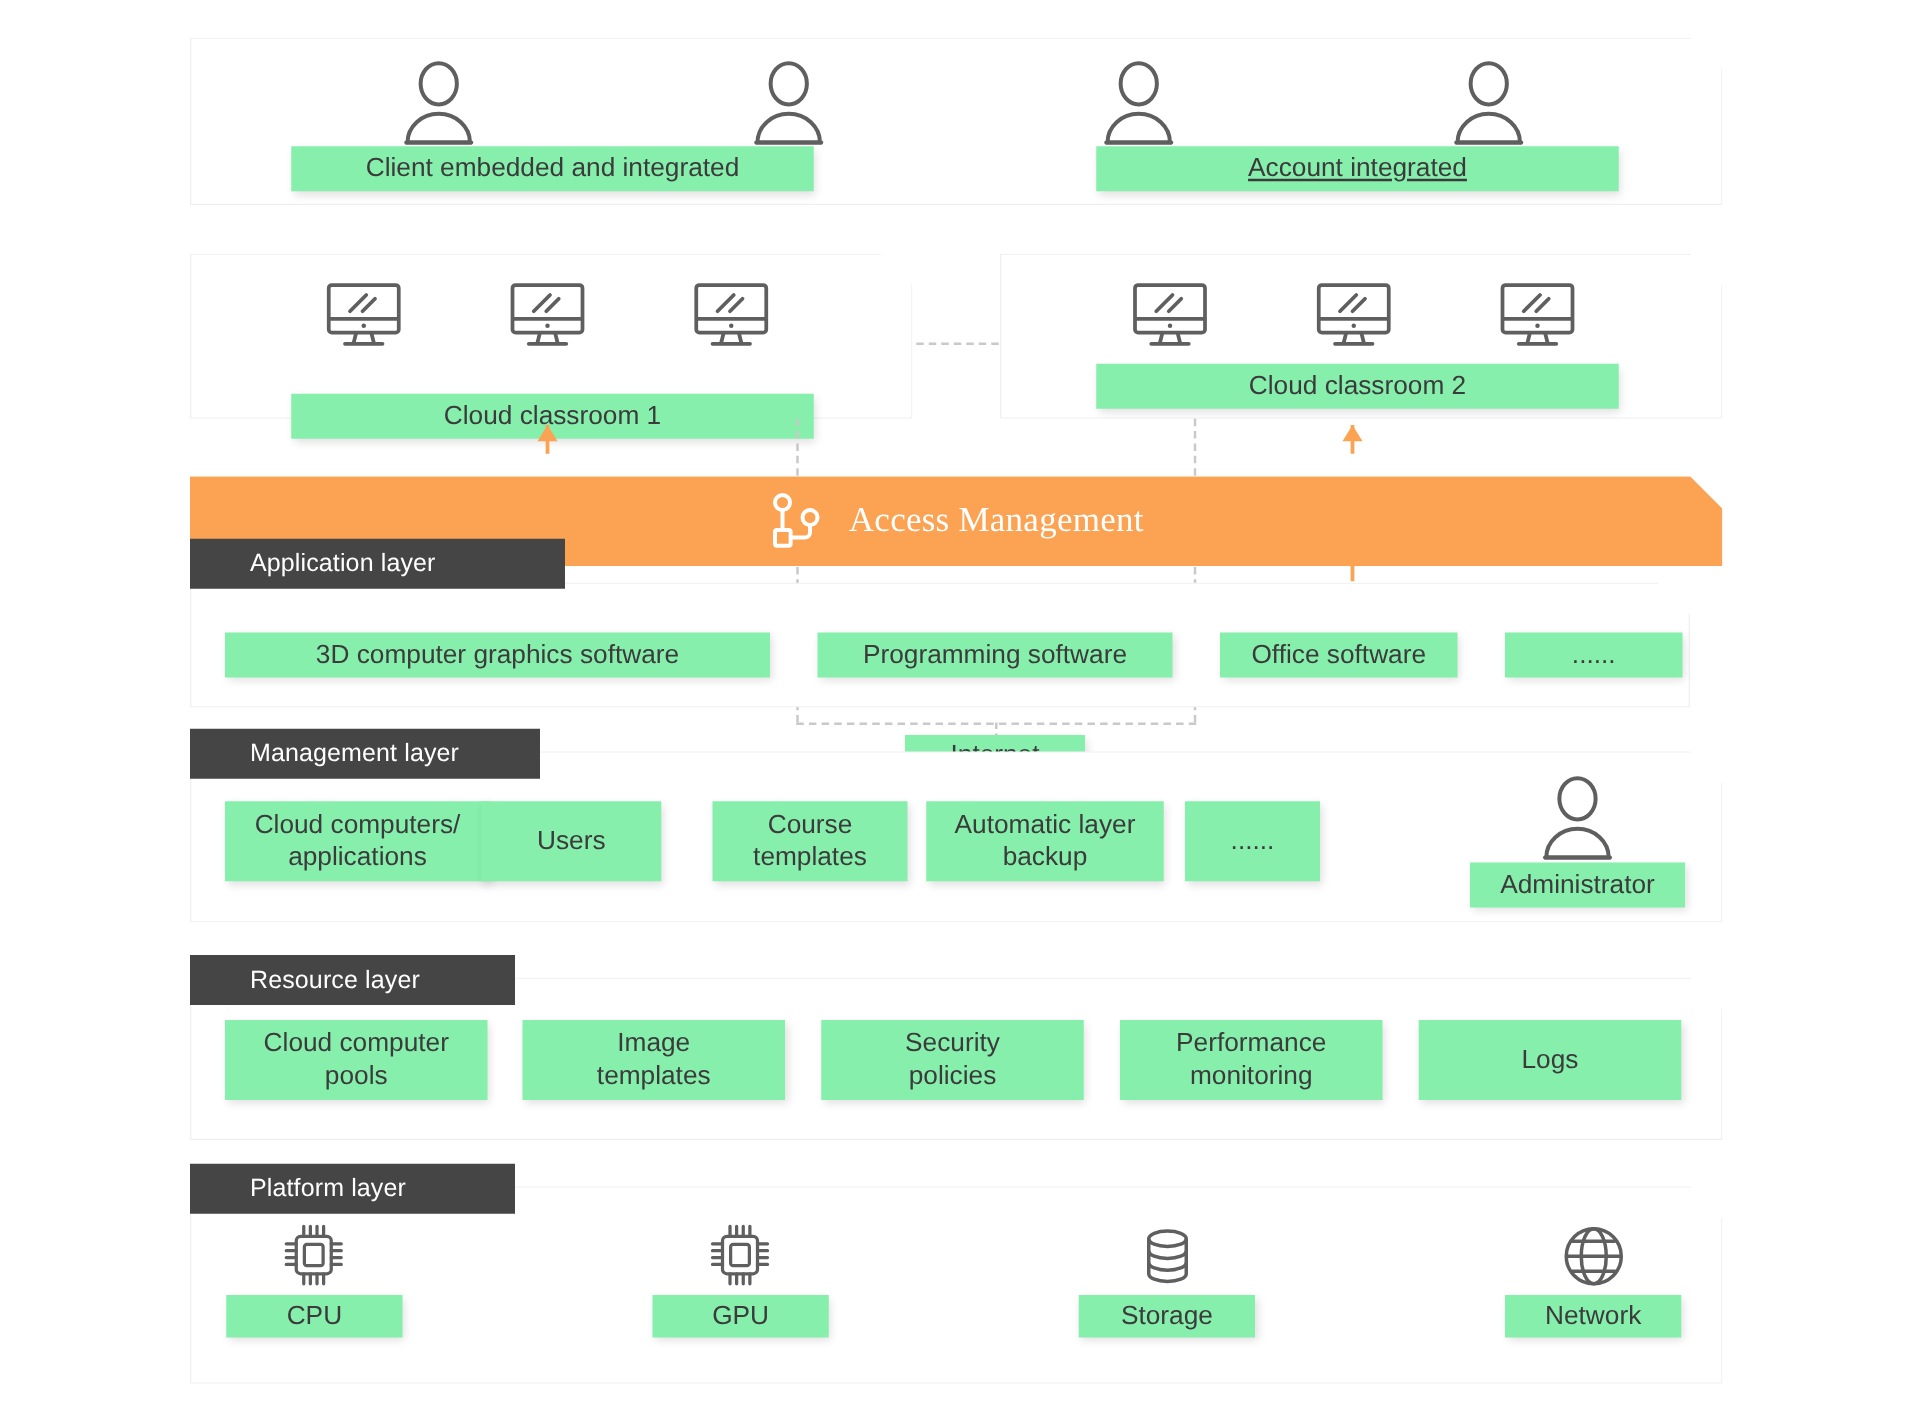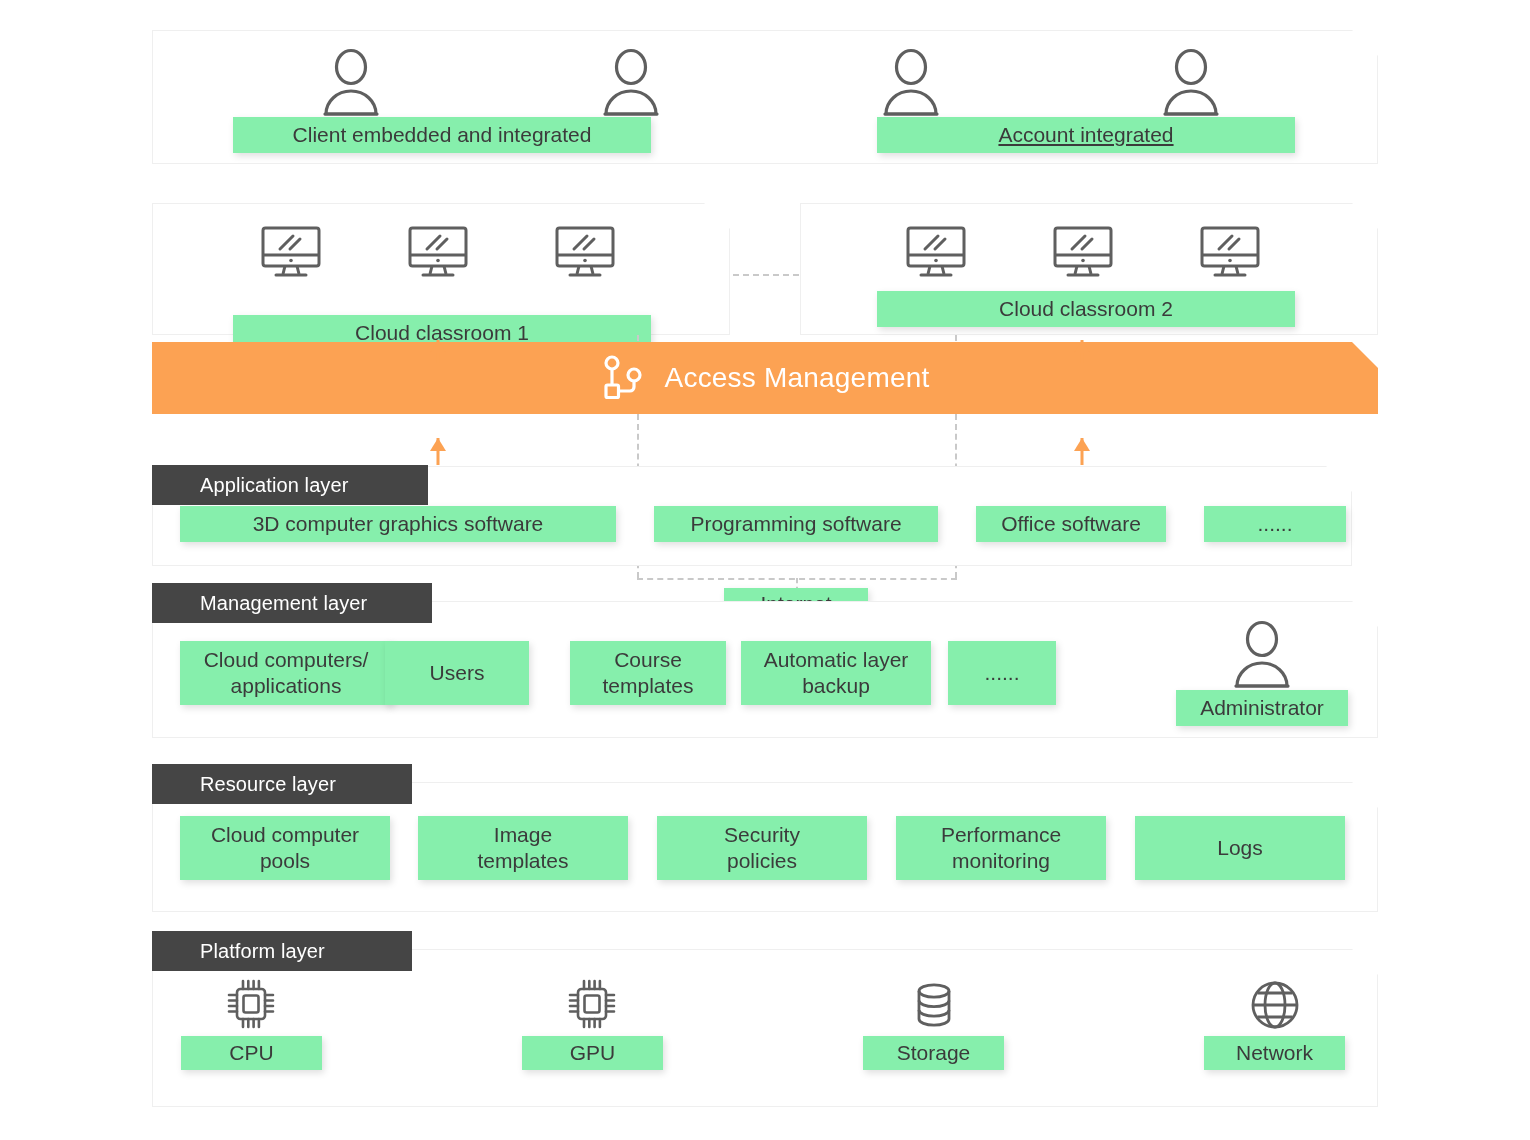--- a/index.html
+++ b/index.html
@@ -240,21 +240,21 @@
   <div class="chip" style="left:233px; top:291px; width:418px; height:36px;margin-top:24px;">Cloud classroom 1</div>
   <div class="chip" style="left:877px; top:291px; width:418px; height:36px;">Cloud classroom 2</div>
 
   <div class="dash-h" style="left:733px; top:274px; width:66px;"></div>
 
   <div class="dash-v" style="left:637px; top:335px; height:243px;"></div>
   <div class="dash-v" style="left:955px; top:335px; height:243px;"></div>
   <div class="dash-h" style="left:637px; top:578px; width:320px;"></div>
   <div class="dash-v" style="left:796px; top:578px; height:14px;"></div>
 
-  <div class="orange-bar" style="left:152px; top:342px; width:1226px; height:72px;">
+  <div class="orange-bar" style="left:152px; top:381px; width:1226px; height:72px;font-family:Liberation Serif, serif;">
     <span class="icon" style="position:relative;">
       <svg width="42" height="46" viewBox="0 0 42 46">
           <g fill="none" stroke="#ffffff" stroke-width="3.2">
         <circle cx="11" cy="8" r="6"></circle>
         <line x1="11" y1="14" x2="11" y2="30"></line>
         <rect x="5" y="30" width="12.5" height="12.5" rx="1.6"></rect>
         <circle cx="33" cy="20" r="6"></circle>
         <path d="M33 26 v6 a4 4 0 0 1 -4 4 h-11.5" stroke-linecap="round"></path>
       </g>
         </svg>
@@ -276,21 +276,21 @@
     <div class="shaft" style="height:27px;"></div>
       <div class="head"></div>
   </div>
 
   <div class="arrow-up" style="left:1074px; top:438px; width:16px; height:27px;">
     <div class="shaft" style="height:27px;"></div>
       <div class="head"></div>
   </div>
 
   <div class="panel" style="left:152px; top:466px; width:1200px; height:100px;"></div>
-  <div class="layer-badge" style="left:152px; top:465px; width:276px; height:40px;">Application layer</div>
+  <div class="layer-badge" style="left:152px; top:431px; width:300px; height:40px;">Application layer</div>
 
   <div class="chip" style="left:180px; top:506px; width:436px; height:36px;">3D computer graphics software</div>
   <div class="chip" style="left:654px; top:506px; width:284px; height:36px;">Programming software</div>
   <div class="chip" style="left:976px; top:506px; width:190px; height:36px;">Office software</div>
   <div class="chip" style="left:1204px; top:506px; width:142px; height:36px;">......</div>
 
   <div class="chip" style="left:724px; top:588px; width:144px; height:32px;">Internet</div>
 
   <div class="panel" style="left:152px; top:601px; width:1226px; height:137px;"></div>
   <div class="layer-badge" style="left:152px; top:583px; width:280px; height:40px;">Management layer</div>

